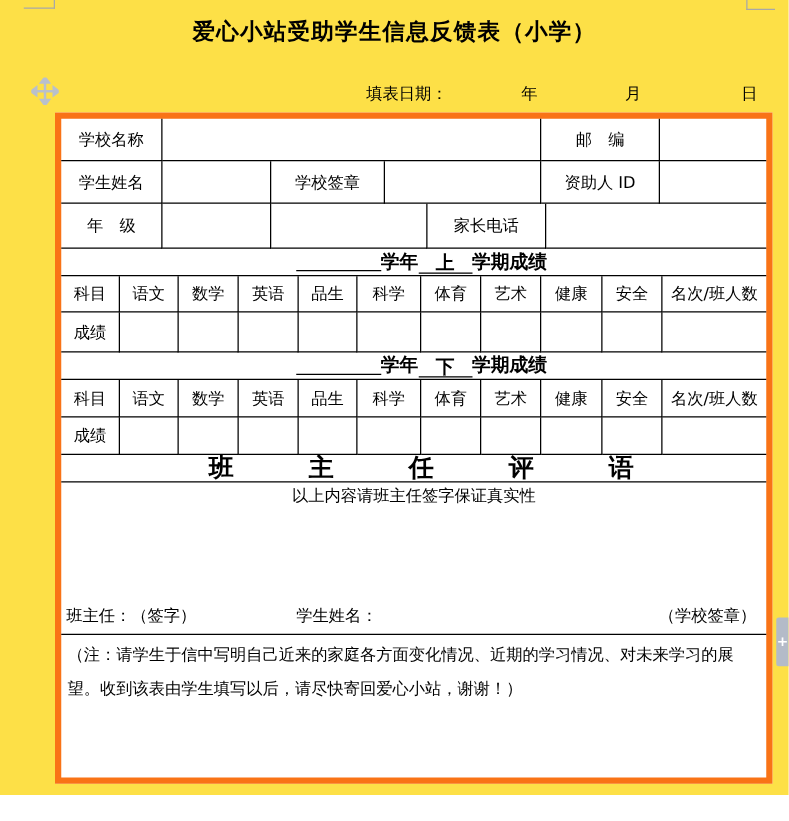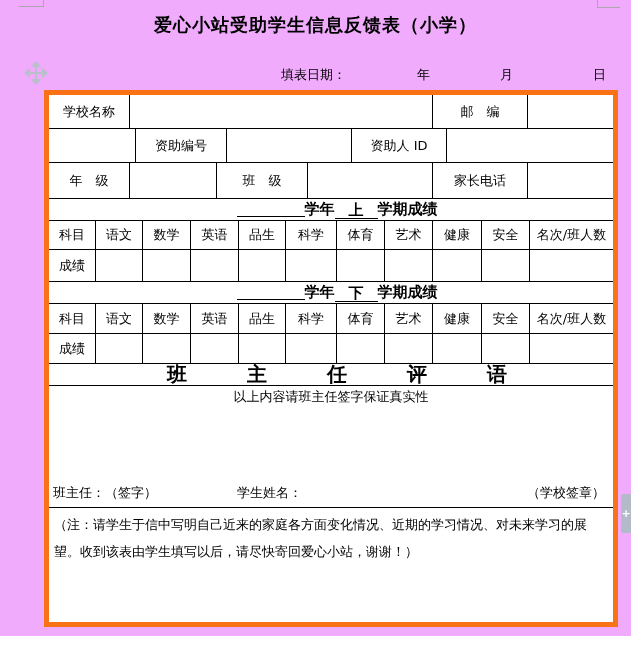--- a/index.html
+++ b/index.html
@@ -1,31 +1,31 @@
 <!DOCTYPE html>
 <html><head>
 <meta charset="utf-8">
 <style>
   * { margin:0; padding:0; box-sizing:border-box; }
   html,body { background:#fff; }
   body { font-family:"DejaVu Sans","Liberation Sans",sans-serif; color:#000; }
-  .page { position:relative; width:631px; height:636px; background:#f0abfc; overflow:hidden; }
+  .page { position:relative; width:631px; height:636px; background:#fde047; overflow:hidden; }
 
   
   .corner-tl { position:absolute; left:19px; top:0; width:25px; height:7px;
                border-right:1px solid #a8a8a8; border-bottom:1px solid #a8a8a8; }
   .corner-tr { position:absolute; left:597px; top:0; width:23px; height:8px;
                border-left:1px solid #a8a8a8; border-bottom:1px solid #a8a8a8; }
 
   .doc-title { position:absolute; top:13px; left:0; width:100%; text-align:center;
                font-size:18px; font-weight:bold; letter-spacing:1px; }
 
   .date-line { position:absolute; top:66px; left:0; width:100%; height:20px; font-size:13px; }
   .date-line span { position:absolute; top:0; }
-  .dl-label { left:281px; }
+  .dl-label { left:293px; }
   .dl-year  { left:417px; }
   .dl-month { left:500px; }
   .dl-day   { left:593px; }
 
   
   .move-handle { position:absolute; left:25px; top:62px; width:22px; height:22px; cursor:move; }
 
   
   .form-table { position:absolute; left:44px; top:90px; width:574px;
                 border:5px solid #f97316; background:#fff; }
@@ -97,31 +97,31 @@
   <div class="form-table">
 
     <div class="row">
       <div class="cell h35 w81">学校名称</div>
       <div class="cell h35 w303"></div>
       <div class="cell h35 w95">邮　编</div>
       <div class="cell h35 flexfill"></div>
     </div>
 
     <div class="row">
+      <div class="cell h35 w81">学生姓名</div>
       <div class="cell h35 w87"></div>
-      <div class="cell h35 w91">资助编号</div>
+      <div class="cell h35 w91">学校签章</div>
       <div class="cell h35 w125"></div>
       <div class="cell h35 w95">资助人 ID</div>
       <div class="cell h35 flexfill"></div>
     </div>
 
     <div class="row">
       <div class="cell h36 w81">年　级</div>
       <div class="cell h36 w87"></div>
-      <div class="cell h36 w91">班　级</div>
       <div class="cell h36 w125"></div>
       <div class="cell h36 w95">家长电话</div>
       <div class="cell h36 flexfill"></div>
     </div>
 
 
     <div class="row">
       <div class="cell h22 flexfill sem-header">
         <span class="blank1"></span>
           <span>学年</span>

